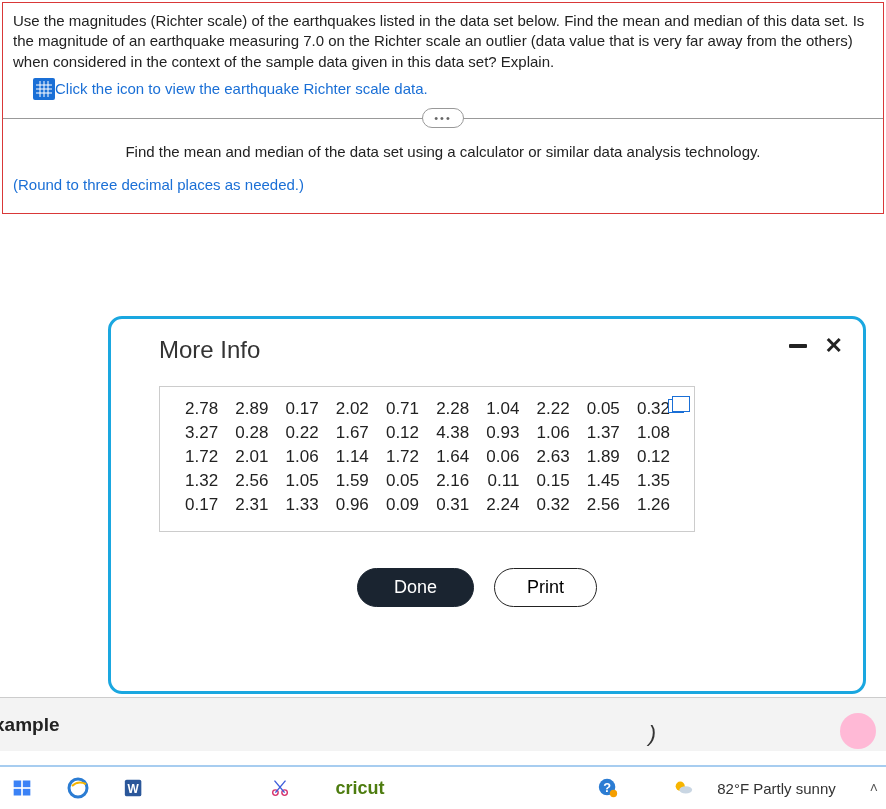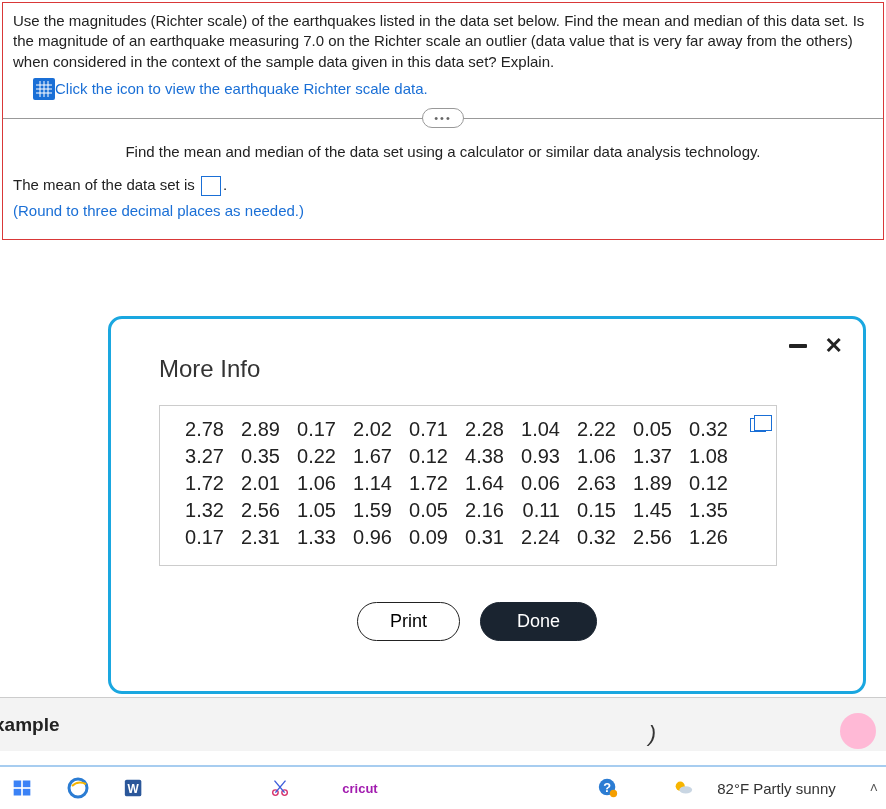--- a/index.html
+++ b/index.html
@@ -48,27 +48,27 @@
 
   
   .modal {
     position: absolute; top: 316px; left: 108px;
     width: 758px; height: 378px;
     border: 3px solid #1aa7e0; border-radius: 14px;
     background: #fff; padding: 16px 20px 18px 48px;
     display: flex; flex-direction: column;
   }
   .modal-header { display: flex; justify-content: space-between; align-items: flex-start; }
-  .modal-title { font-size: 24px; color: #333; margin-top: 20px; margin-bottom: 22px; }
+  .modal-title { font-size: 24px; color: #333; margin-top: 1px; margin-bottom: 22px; }
   .modal-ctrls { display: flex; gap: 18px; align-items: center; }
   .min-icon { width: 18px; height: 4px; background: #222; border-radius: 1px; cursor: pointer; }
   .close-icon { font-size: 22px; font-weight: bold; cursor: pointer; line-height: 1; }
   .data-box {
     border: 1px solid #ccc; padding: 12px 16px;
-    width: 618px; font-size: 20px; color: #222;
+    width: 536px; font-size: 17px; color: #222;
     position: relative;
   }
   .data-row { display: flex; gap: 0; margin-bottom: 4px; }
   .data-cell { width: 56px; text-align: right; padding-right: 8px; }
   .copy-icon {
     position: absolute; right: 10px; top: 12px;
     width: 16px; height: 14px; border: 1.5px solid #1a6fd6;
     cursor: pointer;
   }
   .copy-icon::after {
@@ -130,24 +130,20 @@
           </g>
         </svg>
     </span>
     <span class="blue-text">Click the icon to view the earthquake Richter scale data.</span>
   </div>
   <div style="position:relative;">
     <hr class="divider">
     <span class="divider-dots">•••</span>
   </div>
   <p class="instr">Find the mean and median of the data set using a calculator or similar data analysis technology.</p>
-  <p class="ans-line">
-    <span>The mean of the data set is</span>
-    <span class="ans-box"></span><span>.</span>
-  </p>
   <p class="round-note">(Round to three decimal places as needed.)</p>
 </div>
 
 <div class="modal">
   <div class="modal-header">
     <div class="modal-title">More Info</div>
     <div class="modal-ctrls">
       <div class="min-icon"></div>
       <div class="close-icon">✕</div>
     </div>
@@ -162,21 +158,21 @@
           <span class="data-cell">2.02</span>
           <span class="data-cell">0.71</span>
           <span class="data-cell">2.28</span>
           <span class="data-cell">1.04</span>
           <span class="data-cell">2.22</span>
           <span class="data-cell">0.05</span>
           <span class="data-cell">0.32</span>
         </div>
         <div class="data-row">
           <span class="data-cell">3.27</span>
-          <span class="data-cell">0.35</span>
+          <span class="data-cell">0.28</span>
           <span class="data-cell">0.22</span>
           <span class="data-cell">1.67</span>
           <span class="data-cell">0.12</span>
           <span class="data-cell">4.38</span>
           <span class="data-cell">0.93</span>
           <span class="data-cell">1.06</span>
           <span class="data-cell">1.37</span>
           <span class="data-cell">1.08</span>
         </div>
         <div class="data-row">
@@ -211,22 +207,22 @@
           <span class="data-cell">0.09</span>
           <span class="data-cell">0.31</span>
           <span class="data-cell">2.24</span>
           <span class="data-cell">0.32</span>
           <span class="data-cell">2.56</span>
           <span class="data-cell">1.26</span>
         </div>
       </div>
   </div>
   <div class="modal-buttons">
+    <button class="btn btn-done">Done</button>
     <button class="btn">Print</button>
-    <button class="btn btn-done">Done</button>
   </div>
 </div>
 
 <div class="bottom-strip1">
   <span class="xample">xample</span>
 </div>
 <div class="pink-dot"></div>
 <div class="slash">)</div>
 
 <div class="taskbar">
@@ -252,21 +248,21 @@
         </svg>
     </span>
     <span class="tb-icon" style="margin-left:90px">
       <svg viewBox="0 0 24 24" width="22" height="22">
           <circle cx="7" cy="17" r="3" fill="none" stroke="#d6336c" stroke-width="1.5"></circle>
           <circle cx="17" cy="17" r="3" fill="none" stroke="#d6336c" stroke-width="1.5"></circle>
           <line x1="7" y1="17" x2="18" y2="4" stroke="#3b5bdb" stroke-width="1.5"></line>
           <line x1="17" y1="17" x2="6" y2="4" stroke="#3b5bdb" stroke-width="1.5"></line>
         </svg>
     </span>
-    <span class="tb-icon" style="color:#a21caf;font-weight:bold;font-size:13px;margin-left:24px">cricut</span>
+    <span class="tb-icon" style="color:#4d7c0f;font-weight:bold;font-size:18px;margin-left:24px">cricut</span>
   </div>
   <span class="tb-icon" style="margin-left:220px">
     <svg viewBox="0 0 24 24" width="22" height="22">
         <circle cx="11" cy="11" r="9" fill="#2b7cd3"></circle>
         <text x="11" y="16" text-anchor="middle" fill="#fff" font-size="14" font-weight="bold">?</text>
         <circle cx="18" cy="18" r="4" fill="#f59f00"></circle>
       </svg>
   </span>
   <div class="tb-right">
     <span class="tb-icon">

